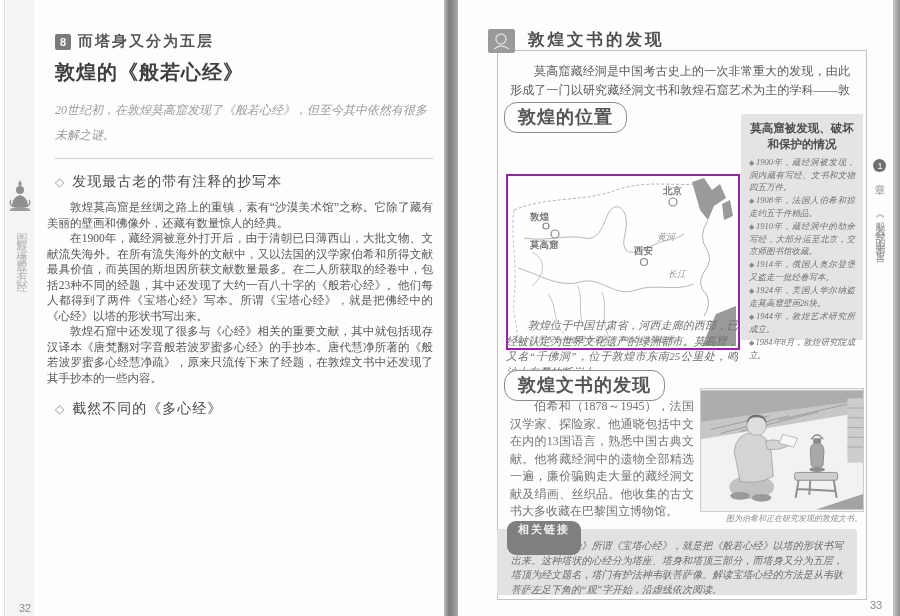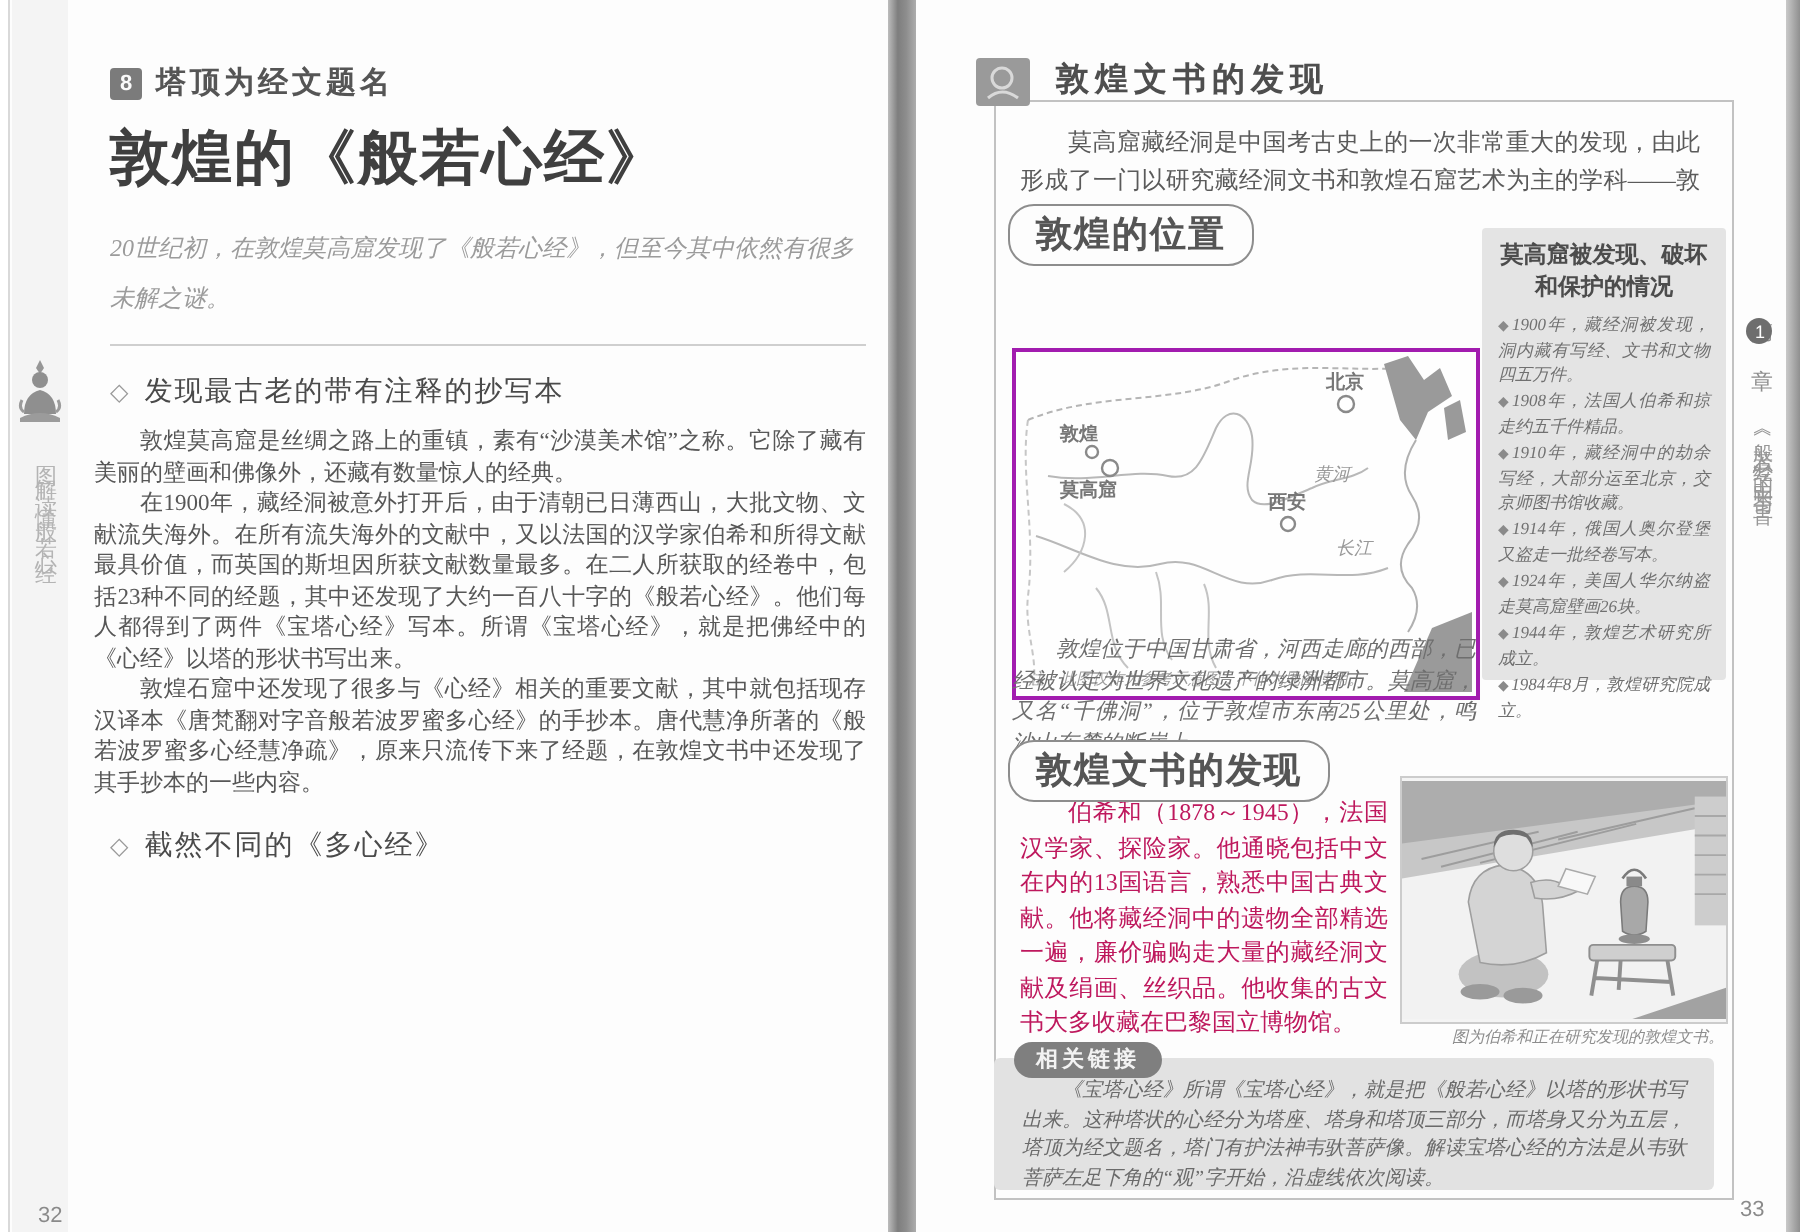--- a/index.html
+++ b/index.html
@@ -10,21 +10,21 @@
     border-left:1px solid #d9d9d9;}
   .spine{position:absolute;left:1px;top:0;width:28px;height:616px;background:#f4f4f4;}
   .spine svg{position:absolute;left:3px;top:180px;}
   .spine-text{position:absolute;left:8px;top:224px;writing-mode:vertical-rl;text-orientation:upright;
     font-size:11px;color:#b4b4b4;letter-spacing:7px;}
   .lp-content{position:absolute;left:50px;top:32px;width:378px;color:#4e4e4e;}
   .kicker-row{display:flex;align-items:center;gap:7px;margin-bottom:8px;}
   .badge{display:inline-block;width:16px;height:16px;background:#7b7b7b;color:#fafafa;
     font-size:11px;font-weight:bold;text-align:center;line-height:16px;border-radius:2px;}
   .kicker{font-size:15px;font-weight:bold;color:#555;letter-spacing:2px;}
-  .lp-title{margin:0 0 12px 0;font-size:30px;font-weight:bold;color:#3f3f3f;letter-spacing:1px;}
+  .lp-title{margin:0 0 12px 0;font-size:20px;font-weight:bold;color:#3f3f3f;letter-spacing:1px;}
   .lede{margin:0 0 10px 0;width:372px;font-size:12px;font-style:italic;color:#9b9b9b;
     line-height:25px;font-family:"Liberation Serif","DejaVu Serif",serif;}
   .lp-divider{border:none;border-top:1px solid #cfcfcf;margin:8px 0 14px 0;}
   .lp-h2{margin:2px 0 9px 0;font-size:14px;font-weight:normal;color:#4a4a4a;letter-spacing:1px;}
   .diamond{color:#9a9a9a;margin-right:7px;font-size:12px;}
   .lp-body{margin-left:-8px;width:386px;font-family:"Liberation Serif","DejaVu Serif",serif;}
   .lp-body p{margin:0;font-size:11.5px;line-height:15.5px;color:#575757;text-indent:2em;
     text-align:justify;}
   .sect2{margin-top:14px;}
   .pageno{position:absolute;font-size:11px;color:#8a8a8a;}
@@ -58,30 +58,30 @@
   .tl-title{padding:7px 5px 3px;font-size:11.5px;font-weight:bold;color:#4c4c4c;text-align:center;
     line-height:1.35;}
   .tl-items{padding:1px 8px 6px;}
   .tl-item{font-size:8.5px;line-height:1.42;color:#707070;text-align:justify;font-style:italic;
     font-family:"Liberation Serif","DejaVu Serif",serif;margin-bottom:1px;}
   .tl-bullet{font-style:normal;font-size:7px;color:#8a8a8a;margin-right:1px;}
   .loc-caption{position:absolute;left:48px;top:318px;width:232px;margin:0;font-size:11px;
     font-style:italic;color:#6e6e6e;line-height:15.5px;text-indent:2em;text-align:justify;
     font-family:"Liberation Serif","DejaVu Serif",serif;}
   .pelliot-text{position:absolute;left:52px;top:398px;width:184px;margin:0;font-size:12px;
-    line-height:17.5px;color:#be185d;text-indent:2em;text-align:justify;
+    line-height:17.5px;color:#737373;text-indent:2em;text-align:justify;
     font-family:"Liberation Serif","DejaVu Serif",serif;}
   .illus{position:absolute;left:242px;top:388px;width:162px;height:122px;border:1px solid #cccccc;
     background:#f4f4f4;overflow:hidden;}
   .illus-caption{position:absolute;left:242px;top:513px;width:162px;font-size:8px;color:#8d8d8d;
     font-style:italic;text-align:right;}
   .related-box{position:absolute;left:39px;top:529px;width:360px;height:66px;background:#e2e2e2;
     border-radius:3px;}
   .related-label{position:absolute;left:10px;top:-8px;background:#7f7f7f;color:#f2f2f2;
-    font-size:11px;font-weight:bold;letter-spacing:2px;padding:1px 11px 2px;border-radius:9px;}
+    font-size:11px;font-weight:bold;letter-spacing:2px;padding:1px 11px 18px;border-radius:9px;}
   .related-text{margin:0;padding:10px 14px 4px;font-size:10px;font-style:italic;color:#6a6a6a;
     line-height:14.5px;text-indent:2em;text-align:justify;
     font-family:"Liberation Serif","DejaVu Serif",serif;}
   .edge-tab{position:absolute;left:414px;top:152px;writing-mode:vertical-rl;
     text-orientation:upright;font-size:11px;color:#8e8e8e;letter-spacing:4px;line-height:16px;}
   .chapnum{display:inline-block;width:13px;height:13px;background:#6e6e6e;color:#fff;
     border-radius:50%;font-size:9px;line-height:13px;text-align:center;letter-spacing:0;
     margin:3px 0;}
   .chap-title{margin-top:16px;font-size:10px;color:#979797;letter-spacing:3px;}
   .pageno-right{left:412px;top:599px;}
@@ -101,21 +101,21 @@
         <path d="M3,27 Q3,17 11,15 Q19,17 19,27 Z" fill="#8f8f8f"></path>
         <path d="M1,29 Q11,24 21,29 L21,31 L1,31 Z" fill="#9b9b9b"></path>
         <path d="M2,20 Q0,24 3,26 M20,20 Q22,24 19,26" stroke="#9b9b9b" stroke-width="1.5" fill="none"></path>
       </svg>
       <div class="spine-text">图解读懂般若心经</div>
     </div>
 
     <div class="lp-content">
       <div class="kicker-row">
         <span class="badge">8</span>
-        <span class="kicker">塔顶为经文题名</span>
+        <span class="kicker">而塔身又分为五层</span>
       </div>
       <h1 class="lp-title">敦煌的《般若心经》</h1>
       <p class="lede">20世纪初，在敦煌莫高窟发现了《般若心经》，但至今其中依然有很多未解之谜。</p>
       <hr class="lp-divider">
 
       <h2 class="lp-h2"><span class="diamond">◇</span><span>发现最古老的带有注释的抄写本</span></h2>
       <div class="lp-body">
         <p>敦煌莫高窟是丝绸之路上的重镇，素有“沙漠美术馆”之称。它除了藏有美丽的壁画和佛像外，还藏有数量惊人的经典。</p>
         <p>在1900年，藏经洞被意外打开后，由于清朝已日薄西山，大批文物、文献流失海外。在所有流失海外的文献中，又以法国的汉学家伯希和所得文献最具价值，而英国的斯坦因所获文献数量最多。在二人所获取的经卷中，包括23种不同的经题，其中还发现了大约一百八十字的《般若心经》。他们每人都得到了两件《宝塔心经》写本。所谓《宝塔心经》，就是把佛经中的《心经》以塔的形状书写出来。</p>
         <p>敦煌石窟中还发现了很多与《心经》相关的重要文献，其中就包括现存汉译本《唐梵翻对字音般若波罗蜜多心经》的手抄本。唐代慧净所著的《般若波罗蜜多心经慧净疏》，原来只流传下来了经题，在敦煌文书中还发现了其手抄本的一些内容。</p>

